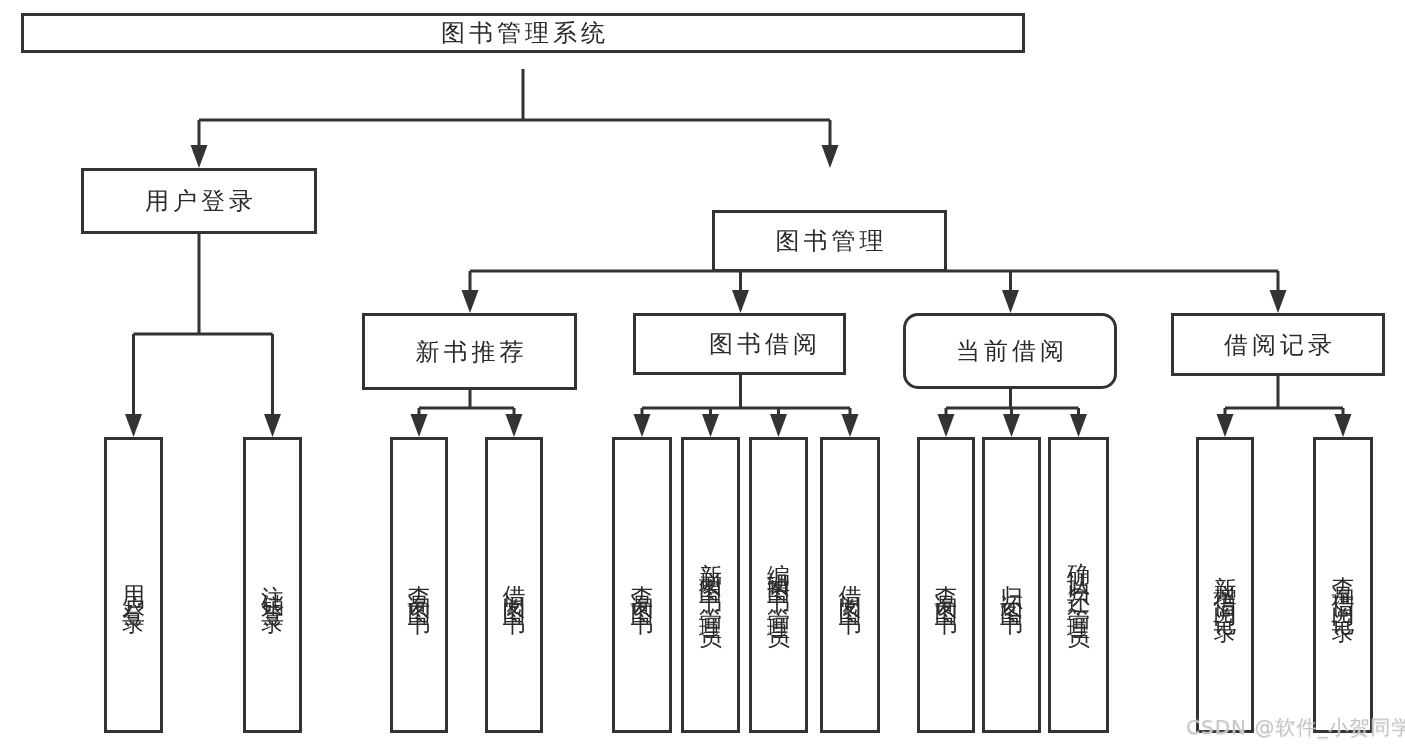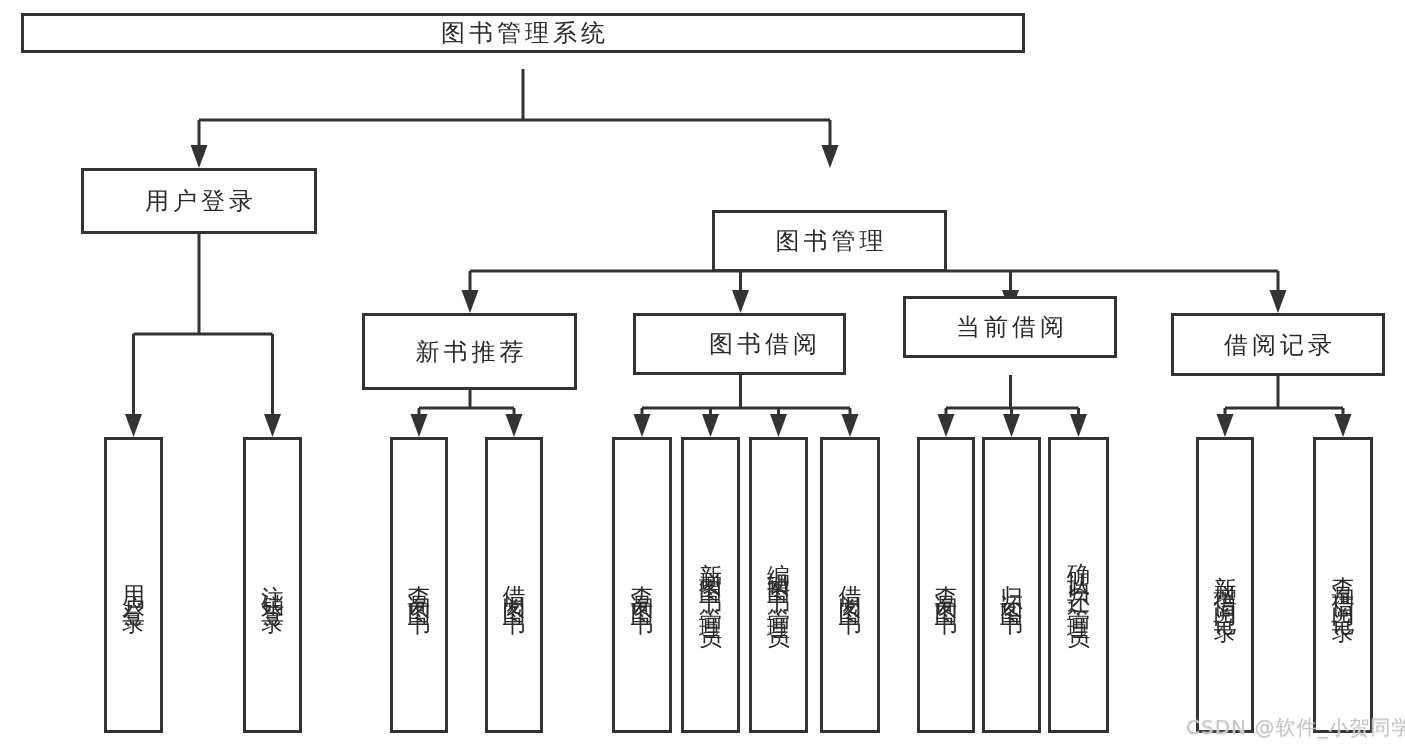--- a/index.html
+++ b/index.html
@@ -109,21 +109,21 @@
     </g>
   </svg>
 
   <div class="node" style="left:21px; top:13px; width:1004px; height:40px;">图书管理系统</div>
 
   <div class="node" style="left:81px; top:168px; width:236px; height:66px;">用户登录</div>
   <div class="node" style="left:712px; top:168px; width:235px; height:62px;margin-top:42px;">图书管理</div>
 
   <div class="node" style="left:362px; top:313px; width:215px; height:77px;">新书推荐</div>
   <div class="node" style="left:633px; top:313px; width:213px; height:62px;padding-left:47px;">图书借阅</div>
-  <div class="node" style="left:903px; top:296px; width:214px; height:62px;">当前借阅</div>
+  <div class="node" style="left:903px; top:313px; width:214px; height:76px;border-radius:15px;">当前借阅</div>
   <div class="node" style="left:1171px; top:313px; width:214px; height:63px;">借阅记录</div>
 
   <div class="node vnode" style="left:104px; top:437px; width:59px; height:296px;">
     <span class="vtext">用户登录</span>
   </div>
   <div class="node vnode" style="left:243px; top:437px; width:59px; height:296px;">
     <span class="vtext">注销登录</span>
   </div>
 
   <div class="node vnode" style="left:390px; top:437px; width:58px; height:296px;">

